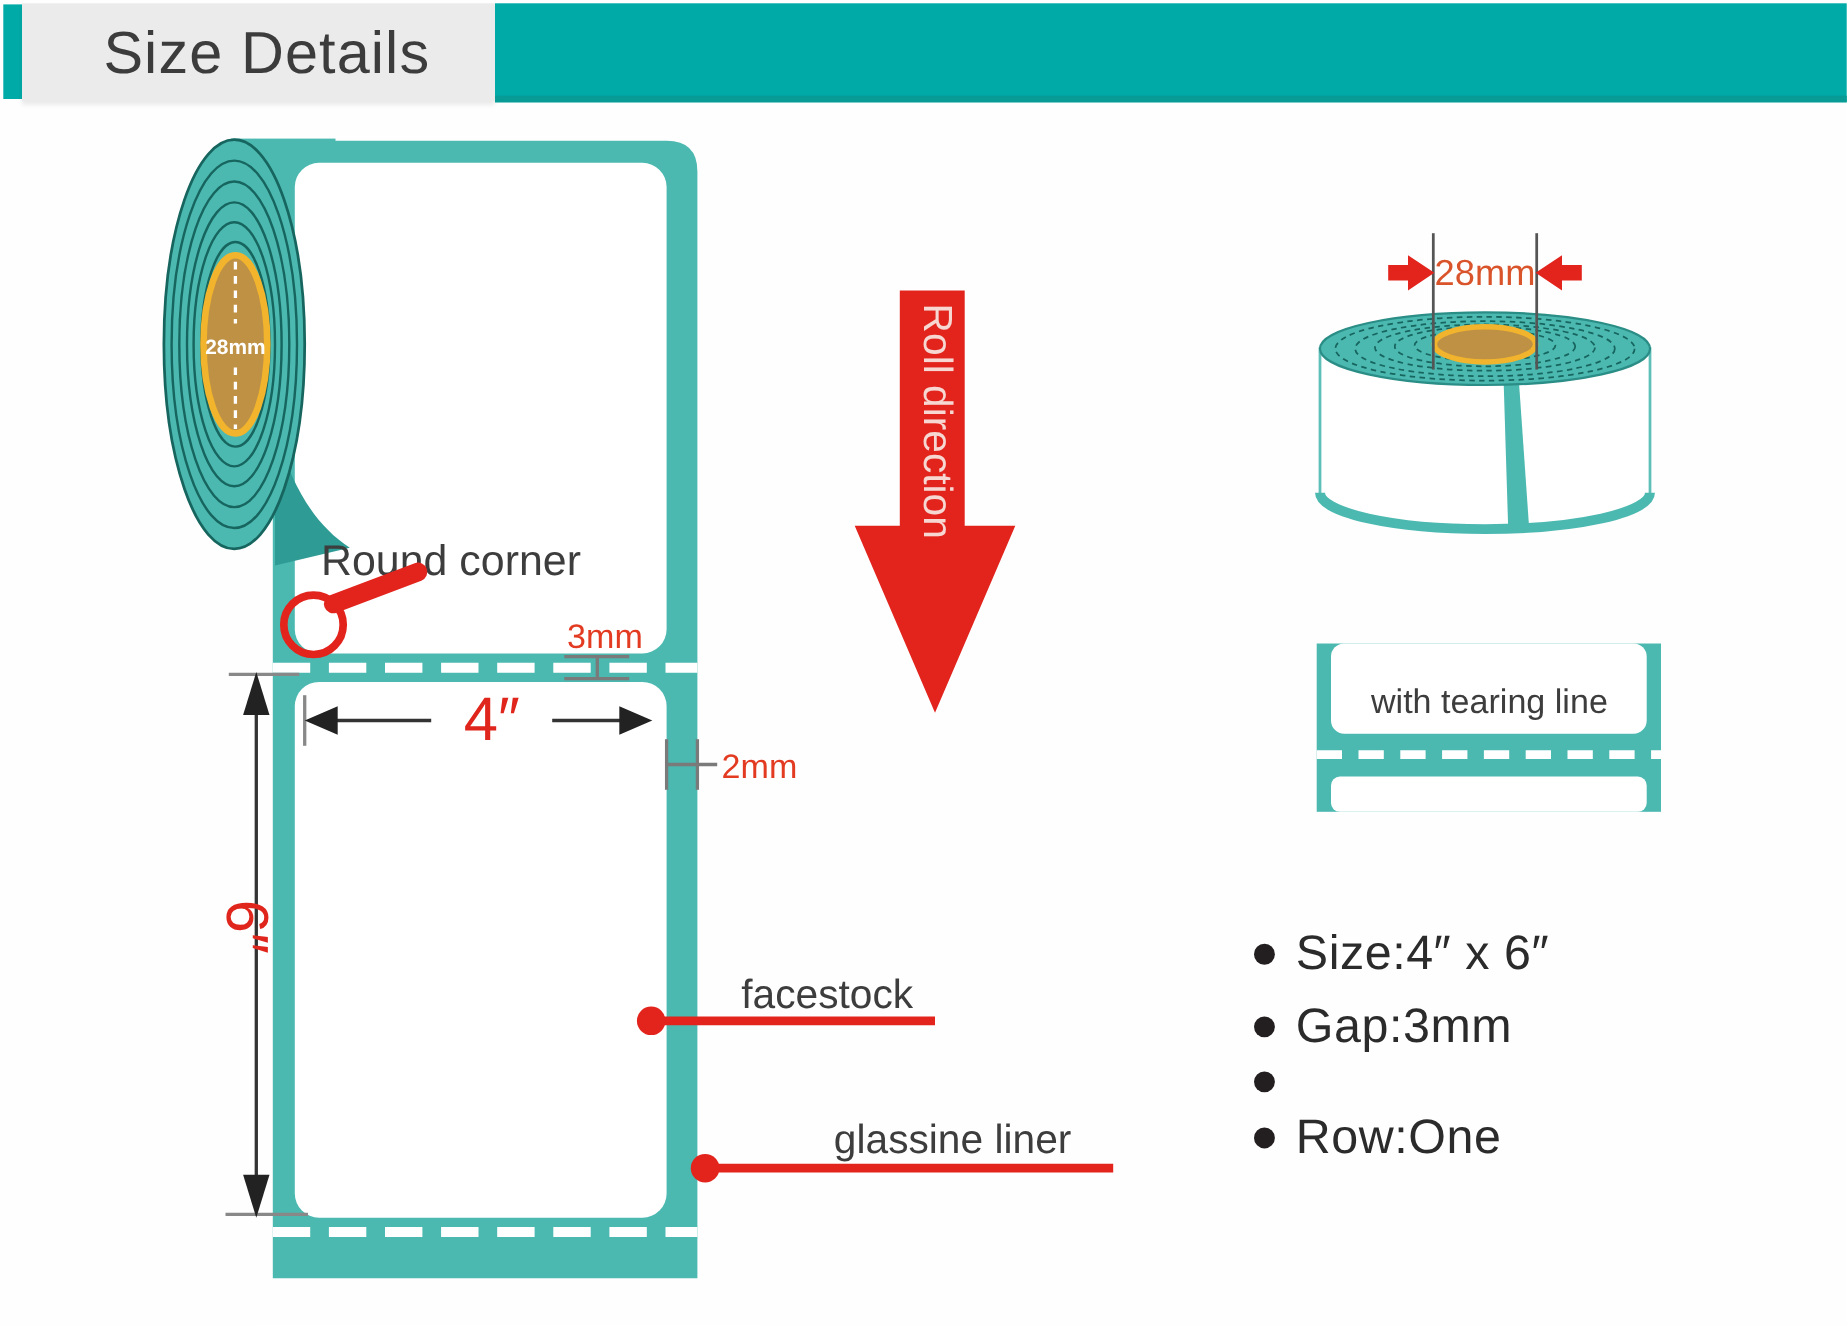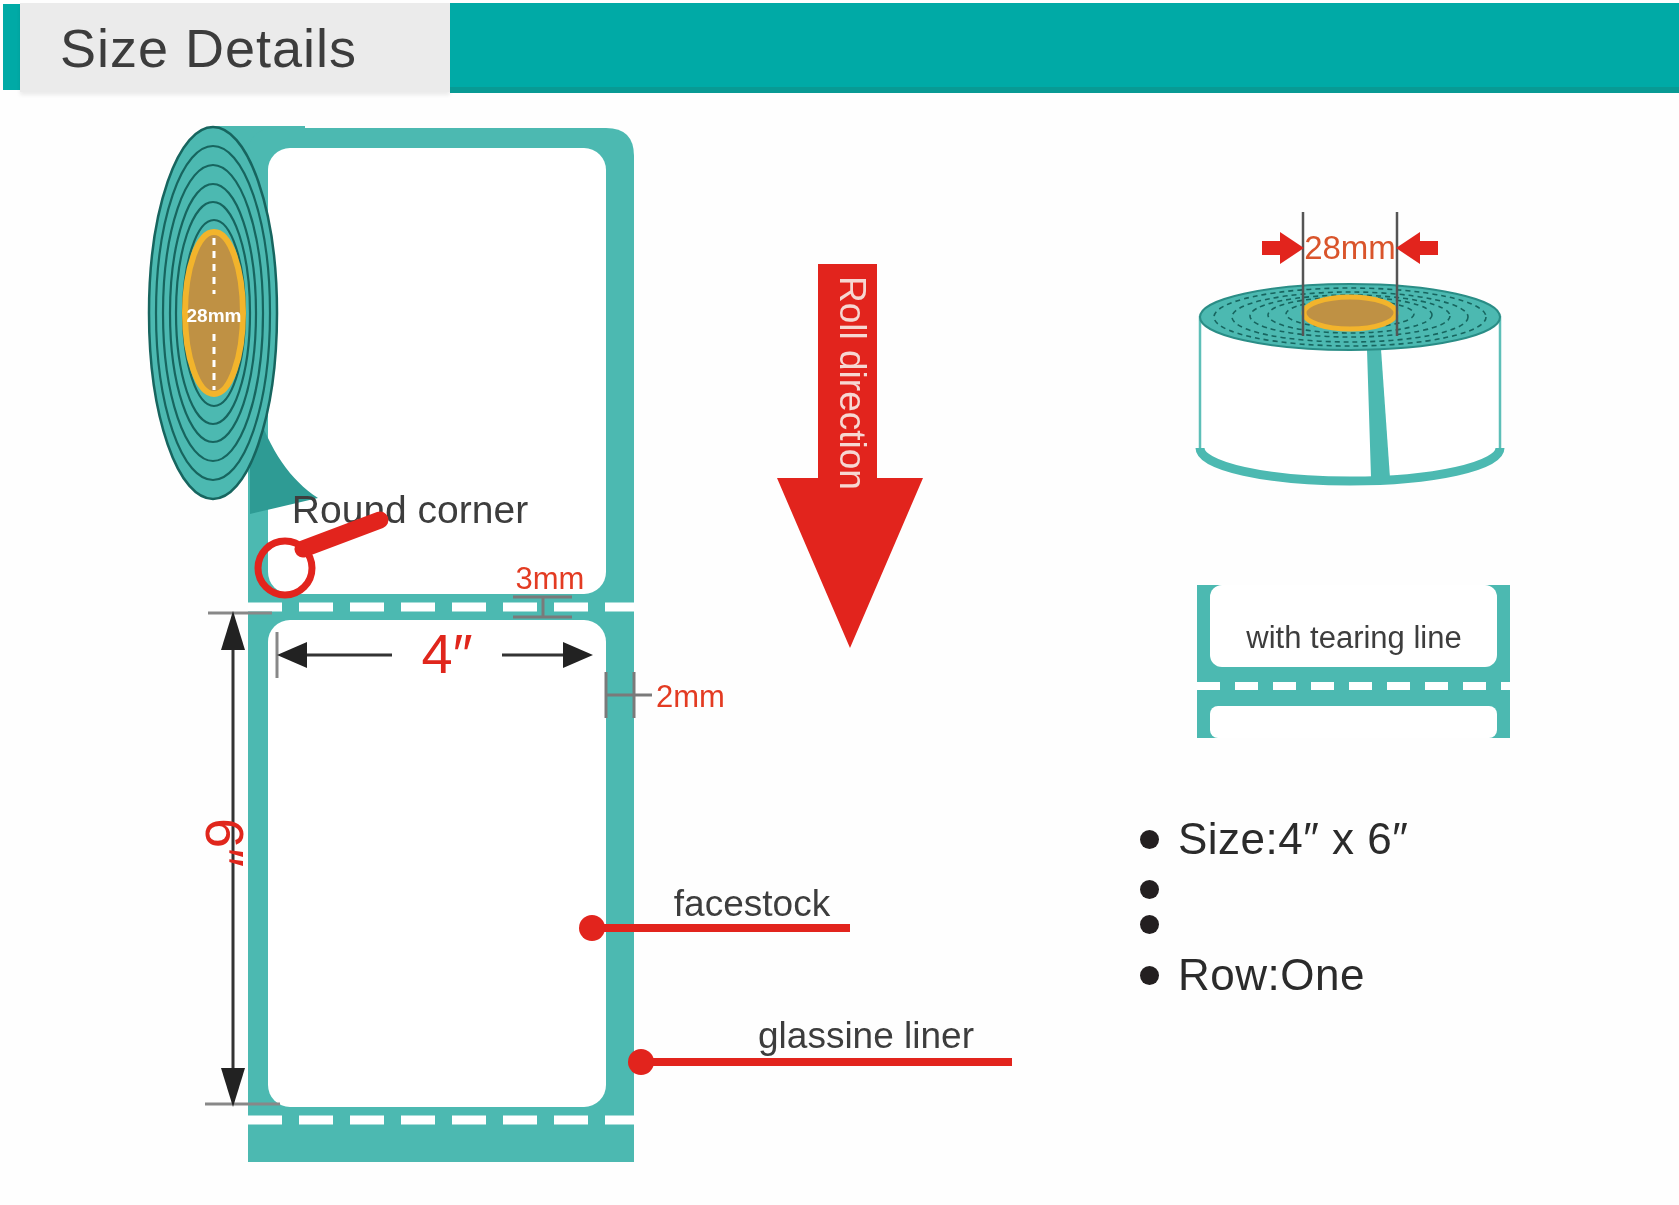--- a/index.html
+++ b/index.html
@@ -4,32 +4,32 @@
 <style>
   html,body{margin:0;padding:0;background:#fff;}
   .canvas{
     position:relative;width:1679px;height:1205px;background:#fefefe;
     font-family:"Liberation Sans",sans-serif;overflow:hidden;
   }
   
   .header-bar-left{position:absolute;left:3px;top:4px;width:17px;height:86px;background:#00aaa6;}
   .header-title-box{
     position:absolute;left:20px;top:3px;width:430px;height:89px;background:#ebebeb;
-    display:flex;align-items:center;padding-left:40px;box-sizing:border-box;
+    display:flex;align-items:center;padding-left:74px;box-sizing:border-box;
     box-shadow:0 3px 4px rgba(0,0,0,0.08);
   }
   .header-title{font-size:54px;color:#3c3c3c;letter-spacing:1px;white-space:nowrap;}
   .header-band{
     position:absolute;left:450px;top:3px;width:1229px;height:84px;background:#00aaa6;
     border-bottom:6px solid #089a94;
   }
   
   .diagram{position:absolute;left:0;top:0;}
   
-  .specs{position:absolute;left:1140px;top:814px;display:flex;flex-direction:column;gap:16px;}
+  .specs{position:absolute;left:1140px;top:842px;display:flex;flex-direction:column;gap:16px;}
   .spec-row{display:flex;align-items:center;gap:19px;}
   .spec-bullet{width:19px;height:19px;border-radius:50%;background:#231f20;flex:none;}
   .spec-text{font-size:44px;color:#2b2b2b;white-space:nowrap;letter-spacing:0.5px;}
 </style>
 </head>
 <body>
 
 <div class="canvas">
 
   <div class="header-bar-left"></div>
@@ -145,20 +145,21 @@
     </g>
   </svg>
 
   <div class="specs">
     <div class="spec-row">
       <span class="spec-bullet"></span>
       <span class="spec-text">Size:4″ x 6″</span>
     </div>
     <div class="spec-row">
       <span class="spec-bullet"></span>
+      <span class="spec-text">Gap:3mm</span>
     </div>
     <div class="spec-row">
       <span class="spec-bullet"></span>
     </div>
     <div class="spec-row">
       <span class="spec-bullet"></span>
       <span class="spec-text">Row:One</span>
     </div>
   </div>
 

